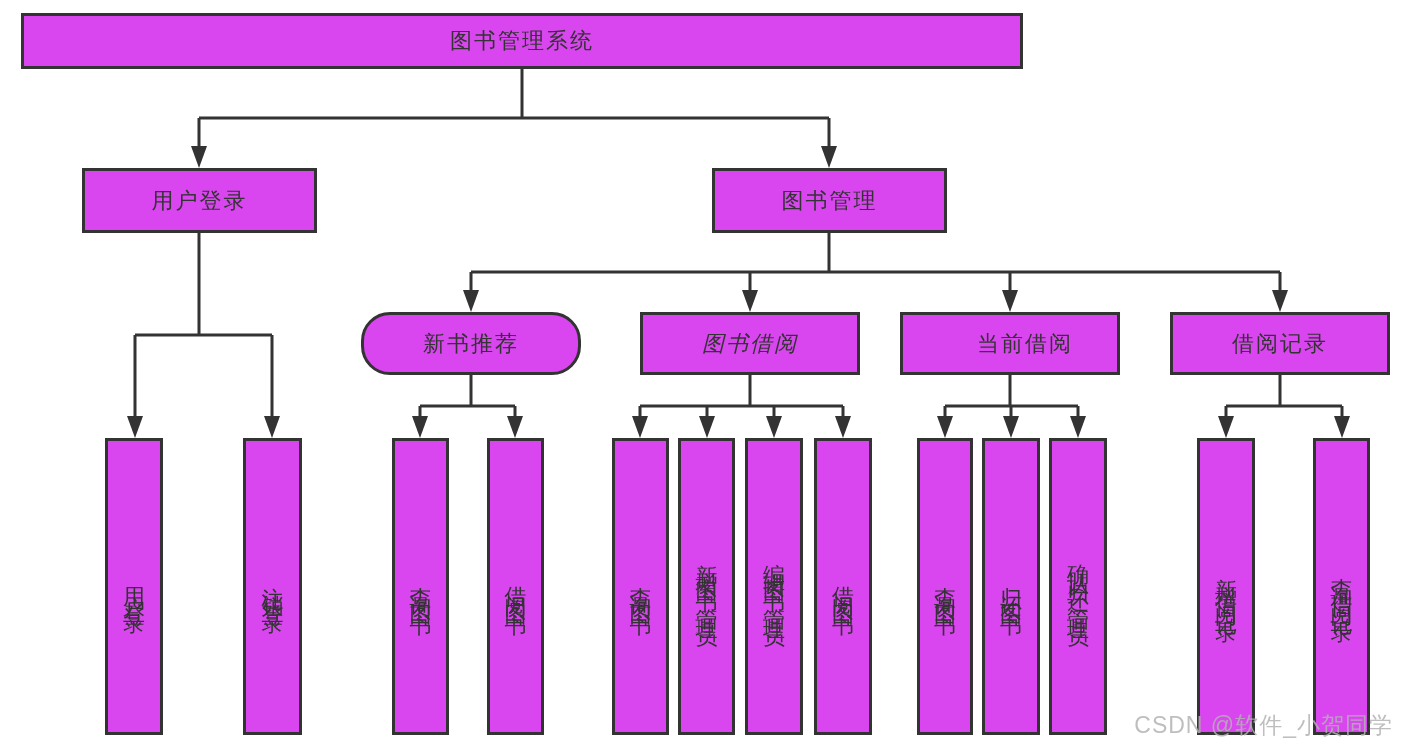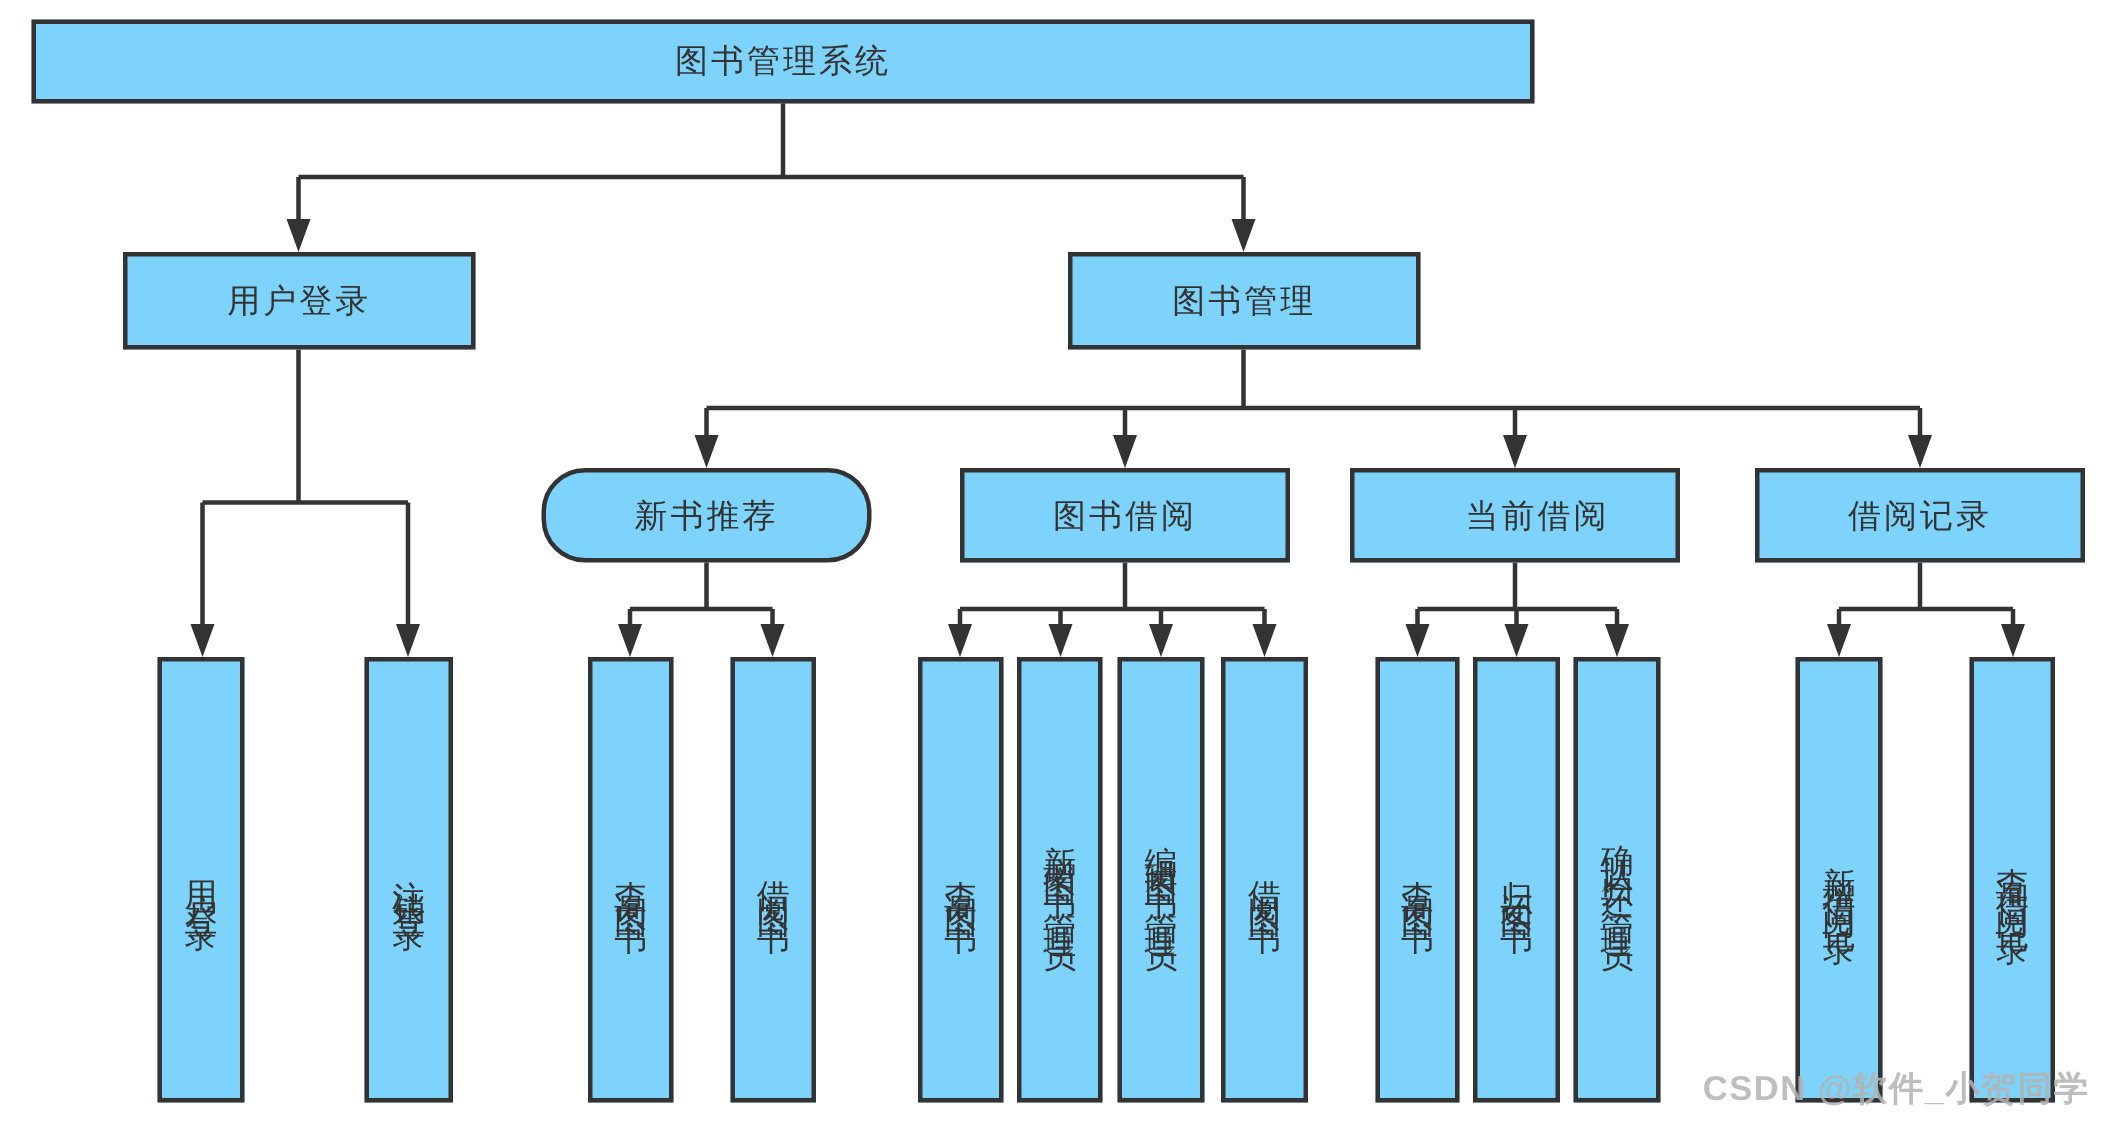--- a/index.html
+++ b/index.html
@@ -31,21 +31,21 @@
     stroke-width:3;
   }
   .connectors polygon{
     fill:var(--line);
     stroke:none;
   }
   .node{
     position:absolute;
     box-sizing:border-box;
     border:3px solid var(--line);
-    background:#7dd3fc;
+    background:#d946ef;
     color:var(--text);
     display:flex;
     align-items:center;
     justify-content:center;
   }
   .hbox{
     font-size:22px;
     letter-spacing:2px;
     white-space:nowrap;
   }
@@ -58,21 +58,20 @@
   .watermark{
     position:absolute;
     right:12px;
     bottom:6px;
     font-size:23px;
     color:var(--watermark);
     opacity:0.85;
     letter-spacing:1px;
     white-space:nowrap;
     z-index:5;
-    font-weight:bold;
   }
 </style>
 </head>
 <body>
 
 <div class="canvas">
 
   <svg class="connectors" viewBox="0 0 1405 747" xmlns="http://www.w3.org/2000/svg" aria-hidden="true">
 
     <path d="M522,68 V118 M199,118 H829 M199,118 V147 M829,118 V147"></path>
@@ -108,21 +107,21 @@
     <polygon points="1218,416 1234,416 1226,438"></polygon>
     <polygon points="1334,416 1350,416 1342,438"></polygon>
   </svg>
 
   <div class="node hbox" style="left:21px;top:13px;width:1002px;height:56px;">图书管理系统</div>
 
   <div class="node hbox" style="left:82px;top:168px;width:235px;height:65px;">用户登录</div>
   <div class="node hbox" style="left:712px;top:168px;width:235px;height:65px;text-align:center;">图书管理</div>
 
   <div class="node hbox" style="left:361px;top:312px;width:220px;height:63px;border-radius:29px;">新书推荐</div>
-  <div class="node hbox" style="left:640px;top:312px;width:220px;height:63px;">图书借阅</div>
+  <div class="node hbox" style="left:640px;top:312px;width:220px;height:63px;font-style:italic;">图书借阅</div>
   <div class="node hbox" style="left:900px;top:312px;width:220px;height:63px;padding-left:30px;">当前借阅</div>
   <div class="node hbox" style="left:1170px;top:312px;width:220px;height:63px;">借阅记录</div>
 
   <div class="node vbox" style="left:105px;top:438px;width:58px;height:297px;">
     <span class="vtext">用户登录</span>
   </div>
   <div class="node vbox" style="left:243px;top:438px;width:59px;height:297px;">
     <span class="vtext">注销登录</span>
   </div>
 

